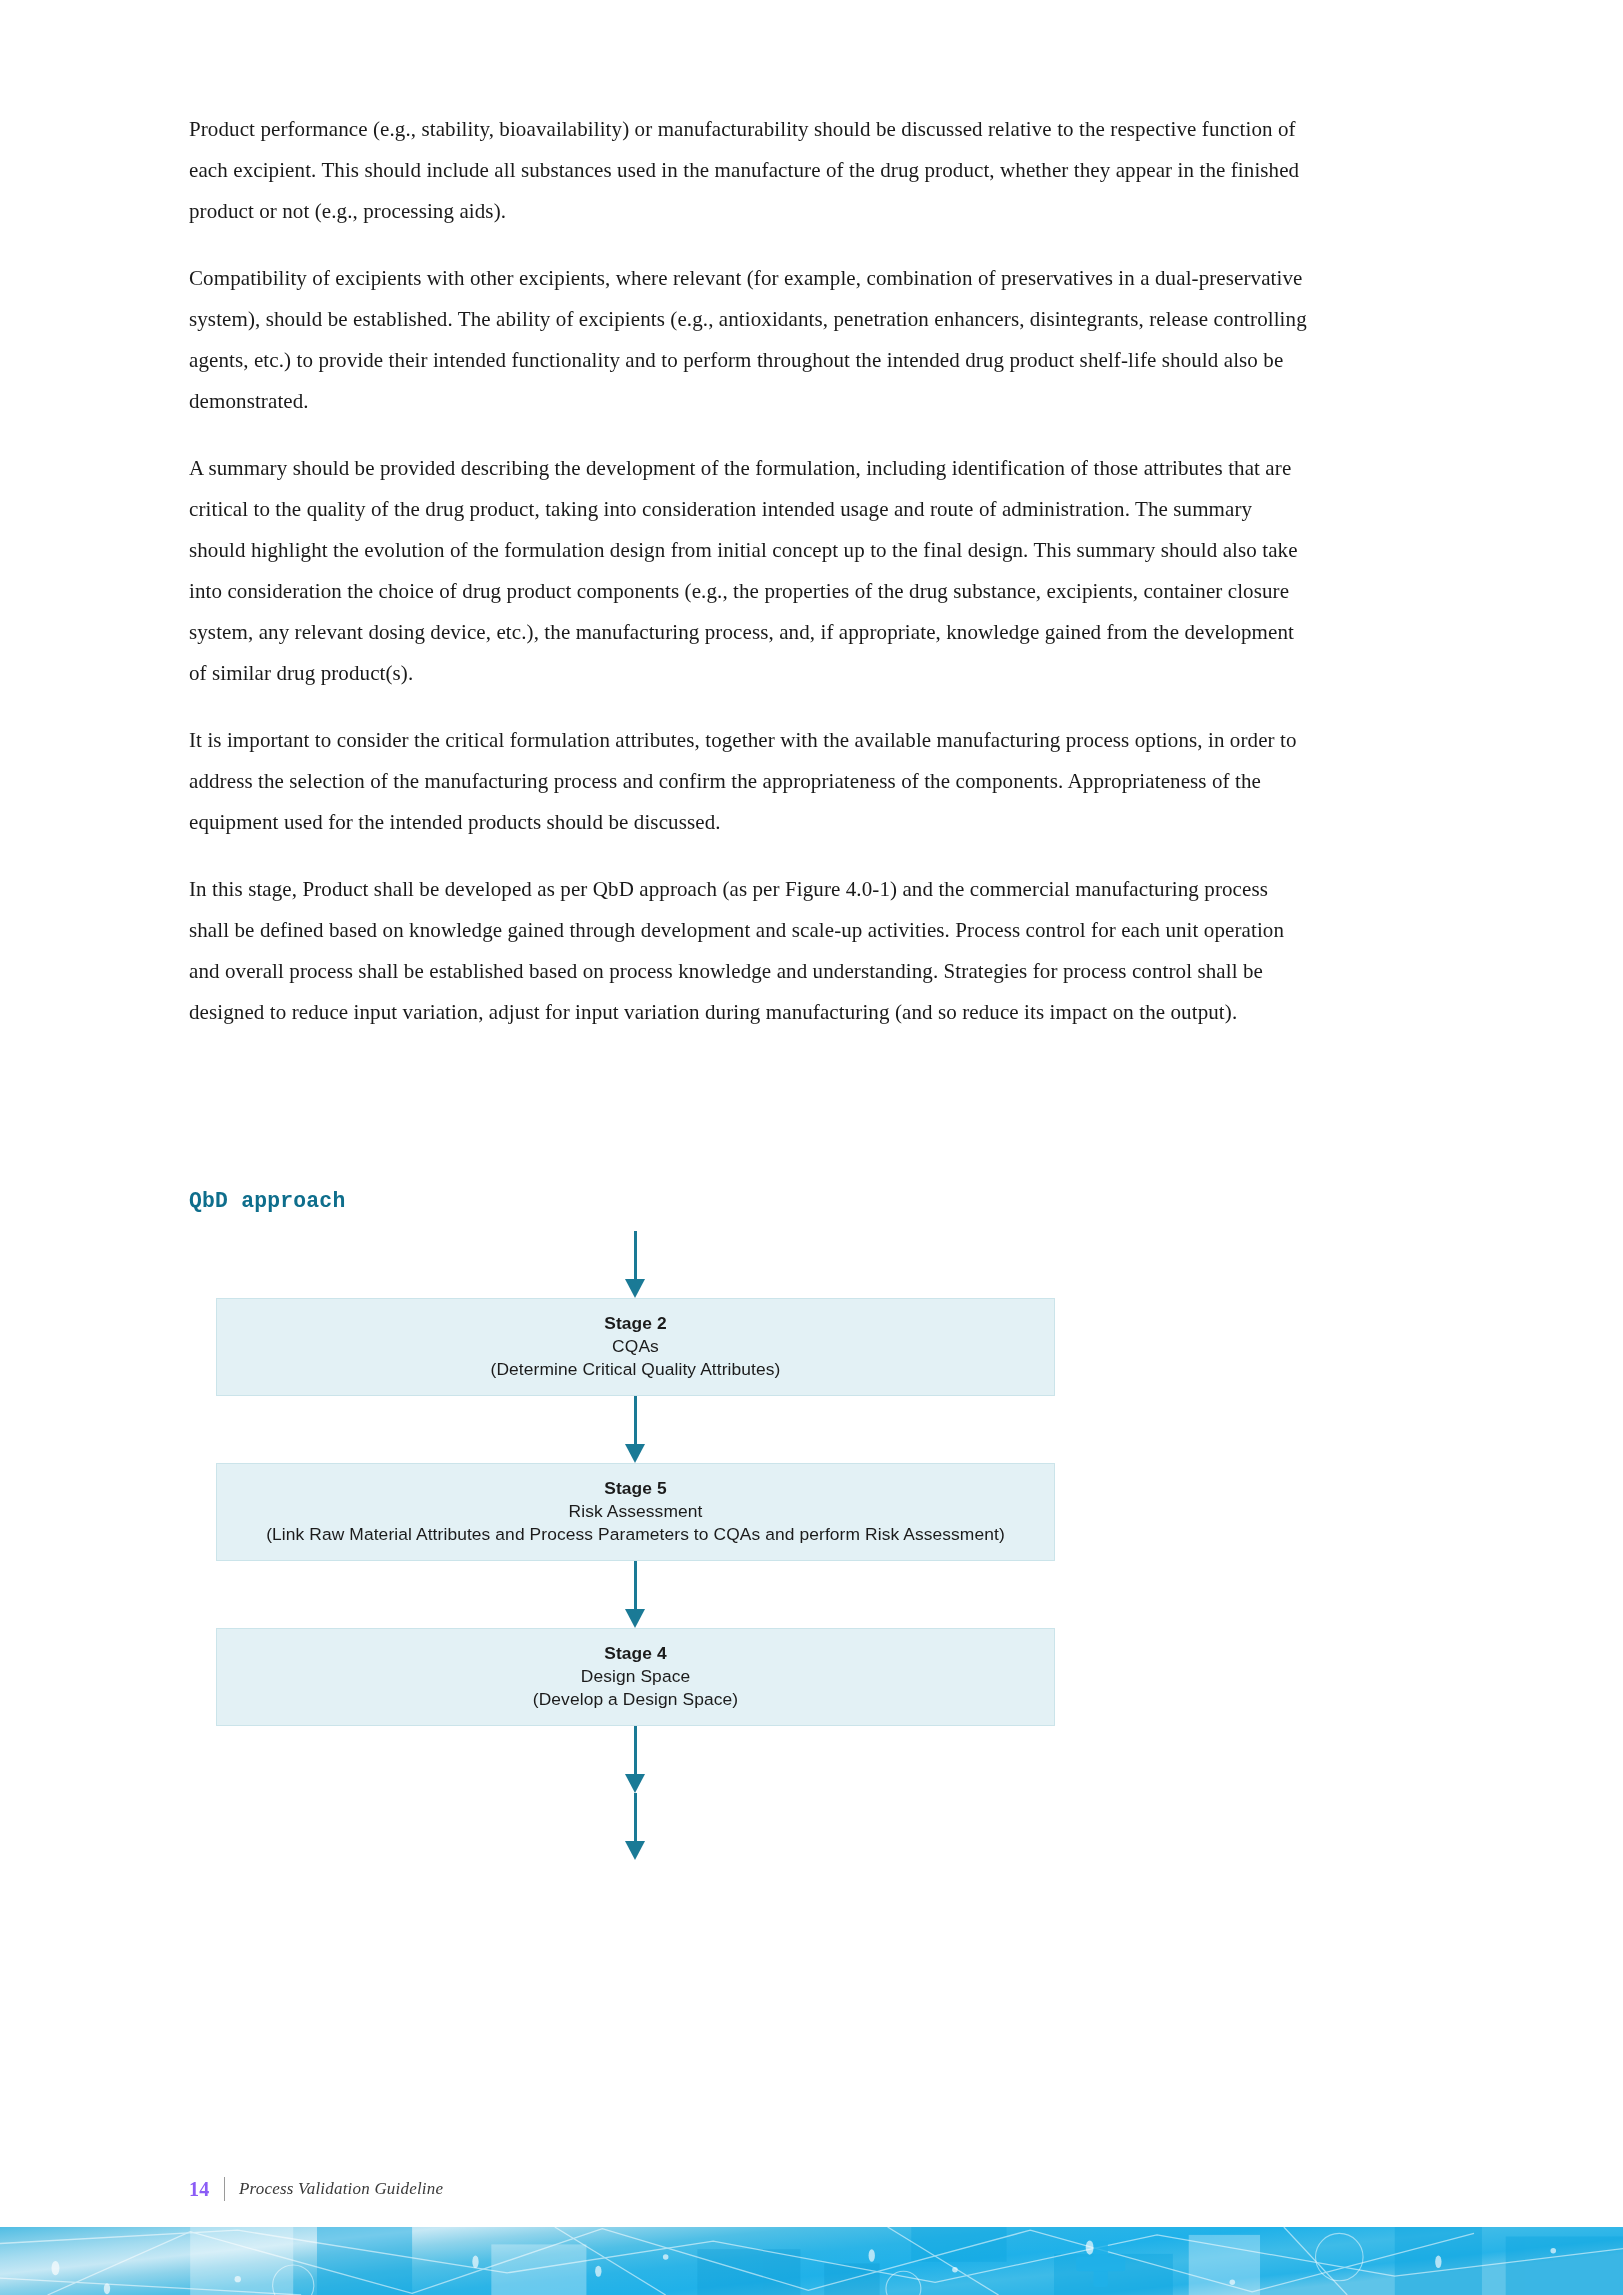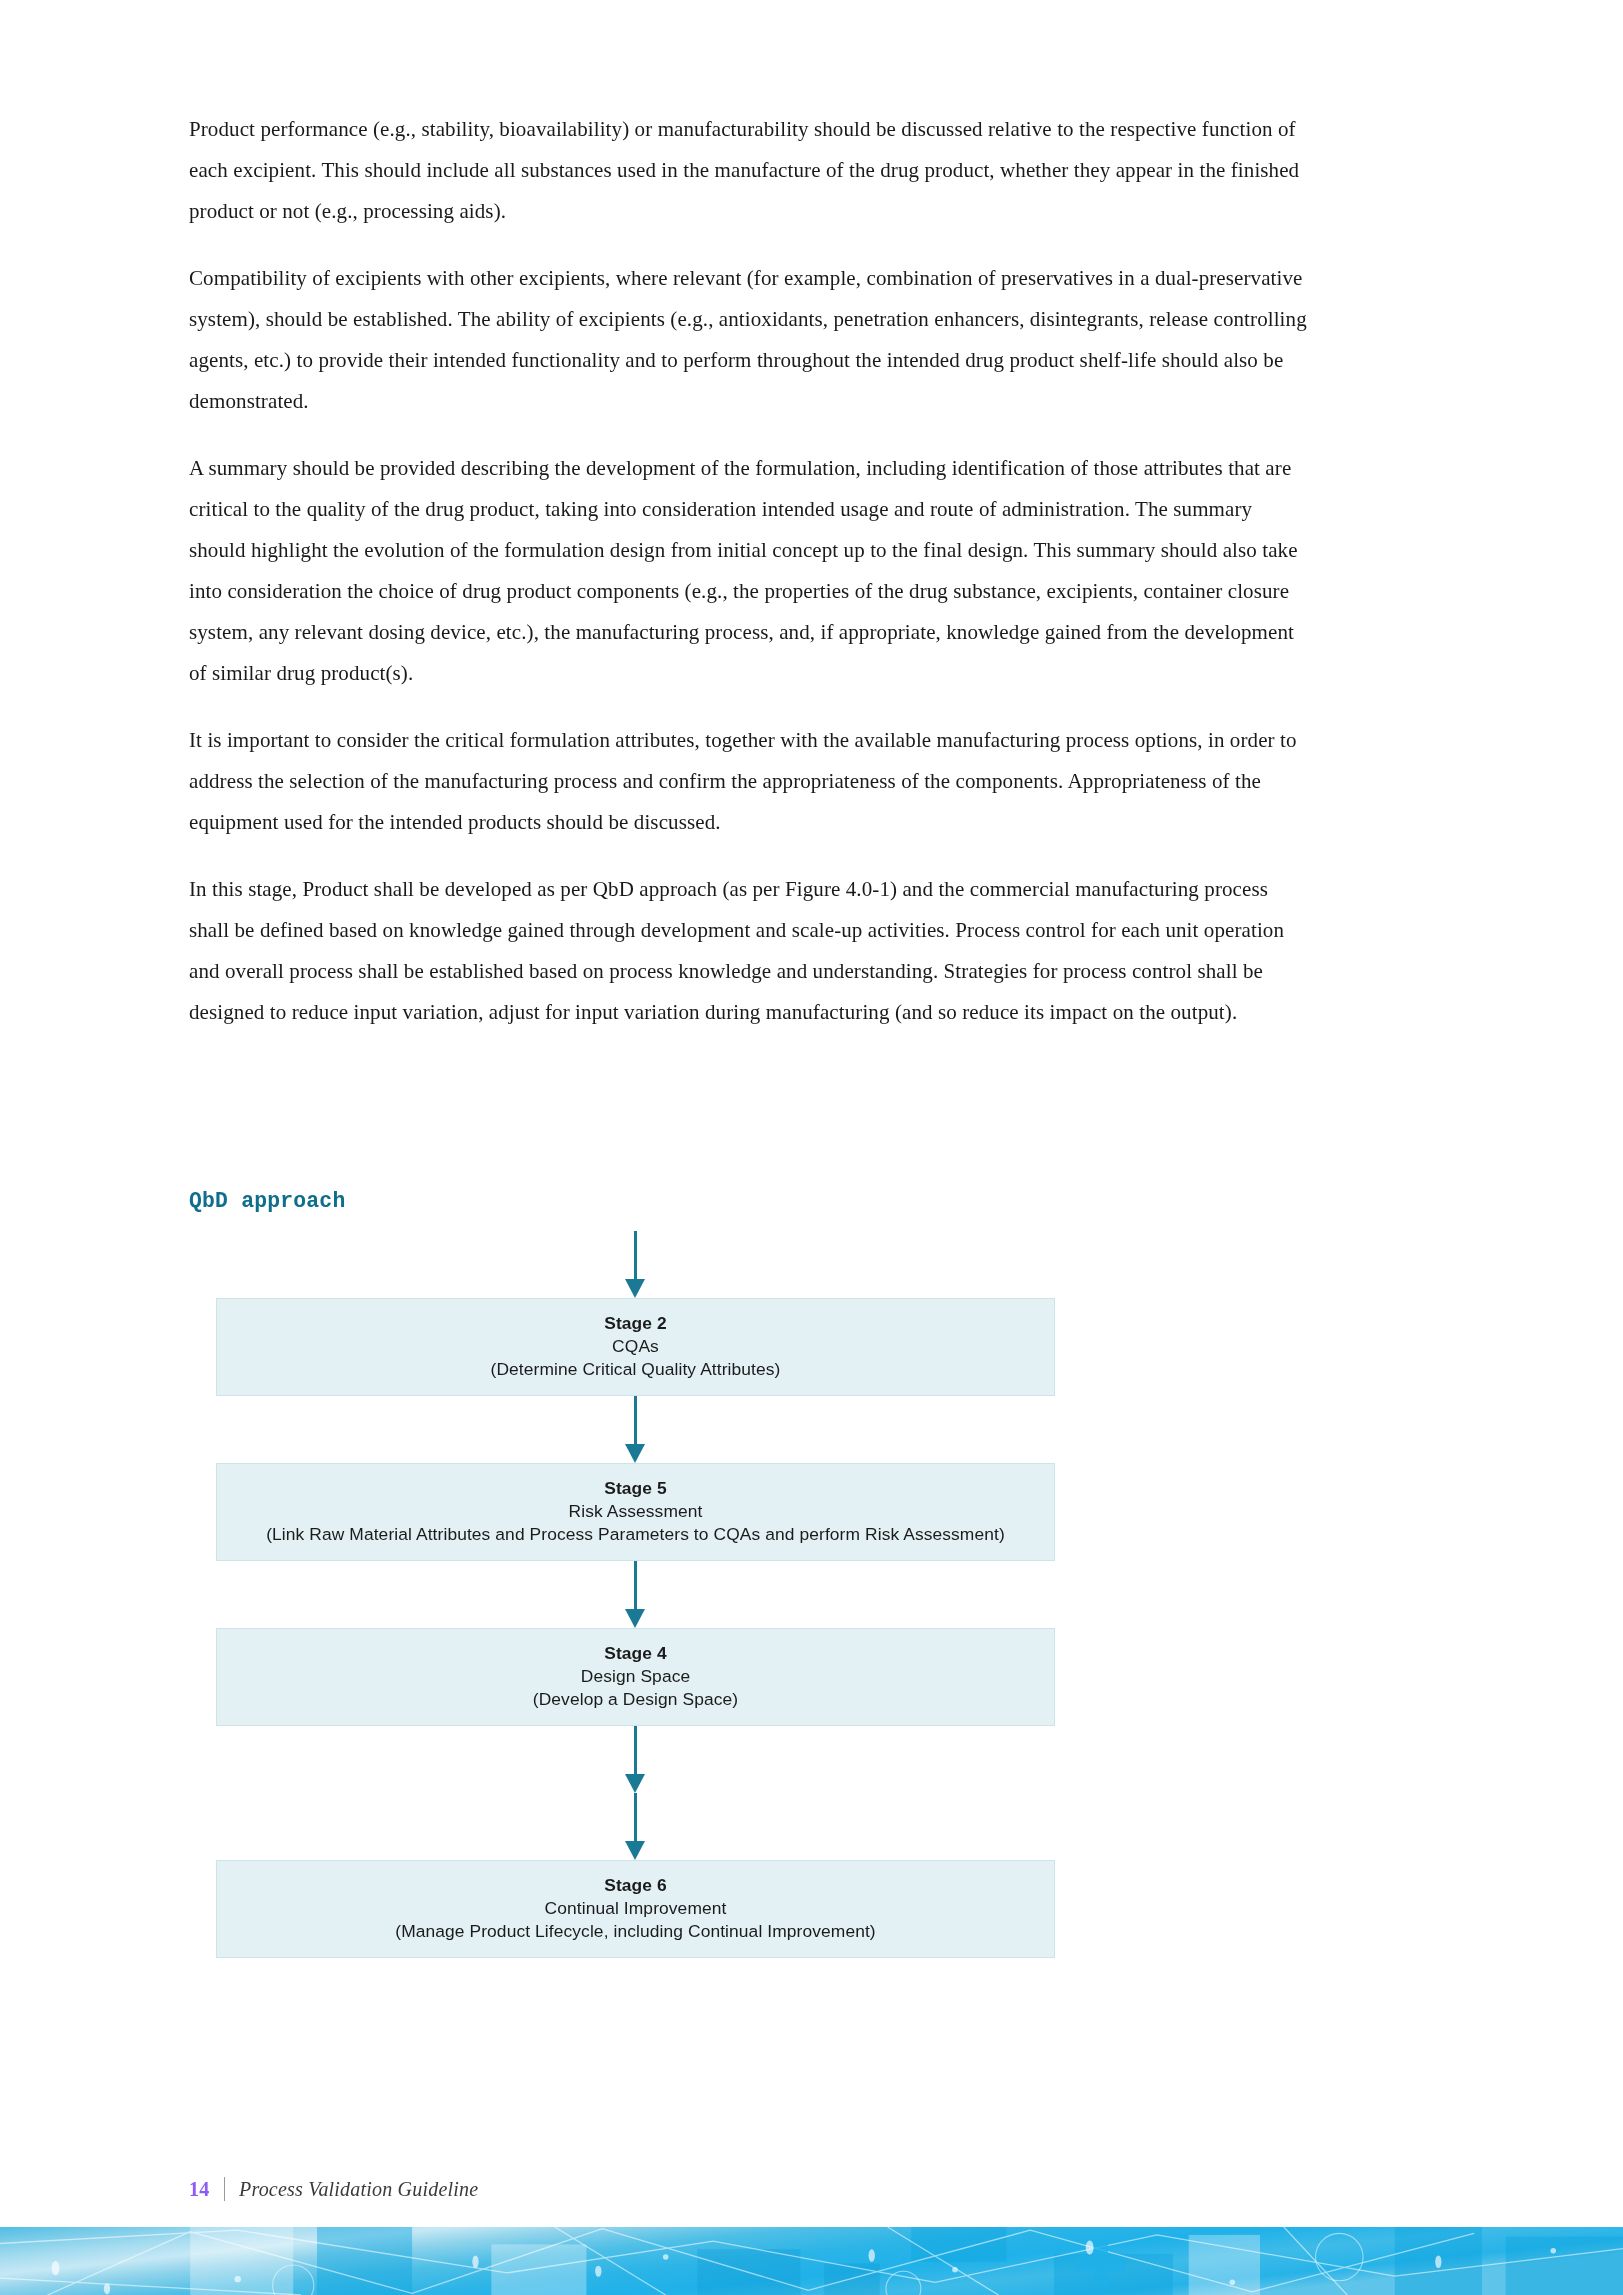--- a/index.html
+++ b/index.html
@@ -141,21 +141,21 @@
     letter-spacing: 0.3px;
   }
   .footer .pg-sep {
     display: inline-block;
     width: 0.8px;
     height: 24px;
     background: #9a9a9a;
     margin: 0 14.3px;
   }
   .footer .pg-title {
-    font-size: 20px;
+    font-size: 17px;
     font-style: italic;
     color: #3a3a3a;
     letter-spacing: 0.2px;
   }
 
   
   .band {
     position: absolute;
     left: 0;
     bottom: 0;
@@ -232,25 +232,20 @@
       <div class="stem"></div>
       <div class="head"></div>
     </div>
 
 
     <div class="connector">
       <div class="stem"></div>
       <div class="head"></div>
     </div>
 
-    <div class="flow-box">
-      <div class="b-title">Stage 6</div>
-      <div class="b-sub">Continual Improvement</div>
-      <div class="b-desc">(Manage Product Lifecycle, including Continual Improvement)</div>
-    </div>
 
   </div>
 
   <div class="footer">
     <span class="pg-num">14</span>
     <span class="pg-sep"></span>
     <span class="pg-title">Process Validation Guideline</span>
   </div>
 
   <div class="band">

